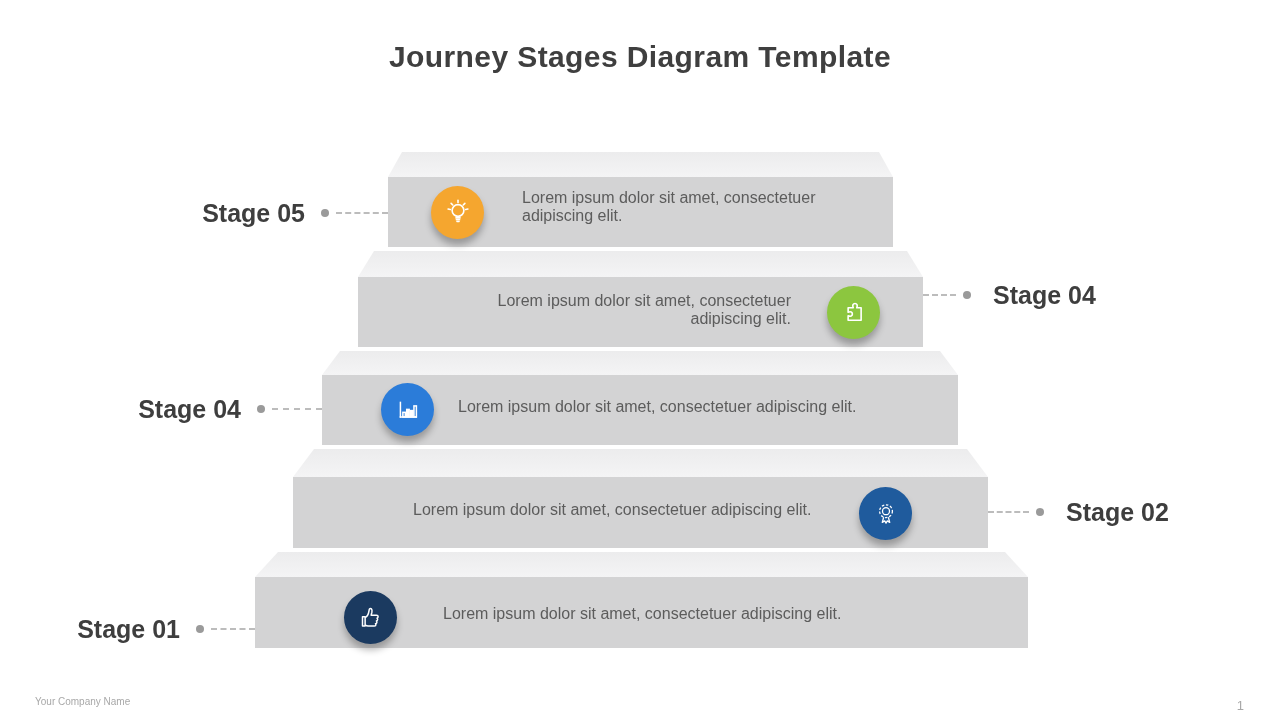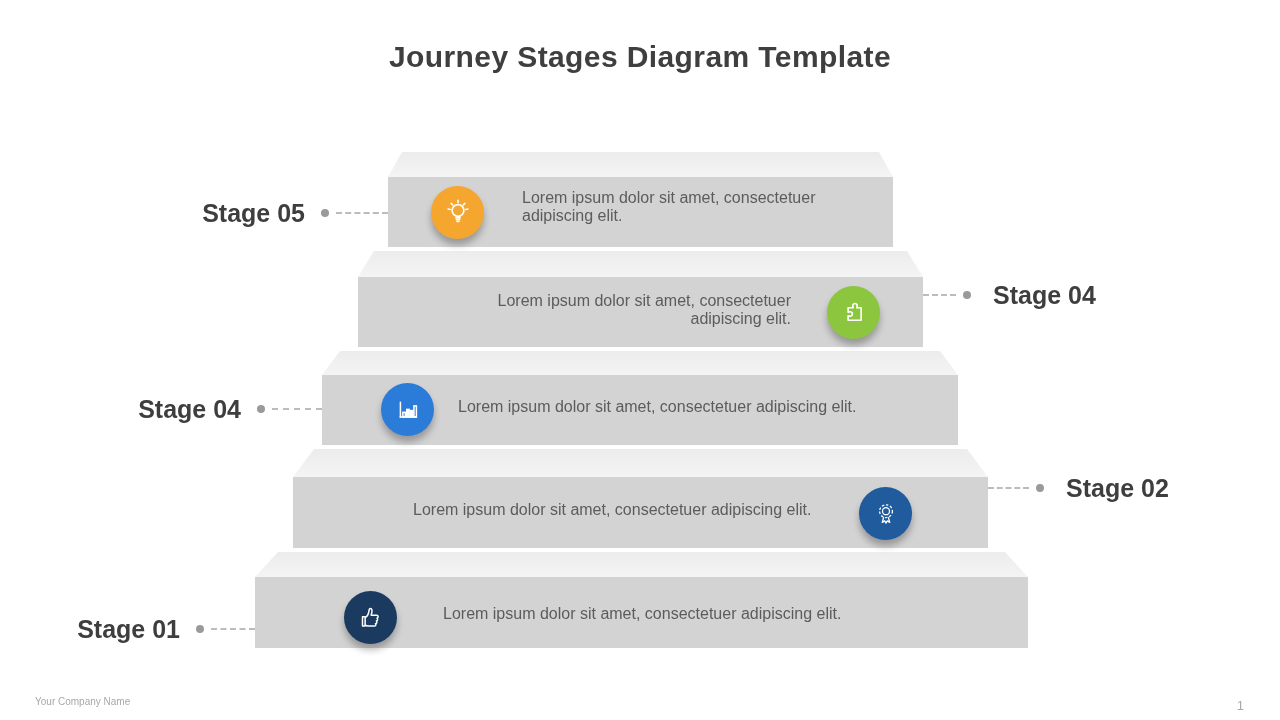--- a/index.html
+++ b/index.html
@@ -57,21 +57,21 @@
   .x5 { left:522px; top:189px; width:310px; text-align:left; }
   .x4 { left:481px; top:292px; width:310px; text-align:right; }
   .x3 { left:458px; top:398px; white-space:nowrap; }
   .x2 { left:413px; top:501px; white-space:nowrap; }
   .x1 { left:443px; top:605px; white-space:nowrap; }
   
   .label-row { position:absolute; height:30px; display:flex; align-items:center; }
   .r5 { right:892px;  top:198px;align-items:center; }
   .r4 { left:923px;   top:280px; }
   .r3 { right:958px;  top:394px; }
-  .r2 { left:988px;   top:473px; }
+  .r2 { left:988px;   top:497px; }
   .r1 { right:1025px; top:614px;text-align:right; }
   .stage-label { font-size:25px; font-weight:700; color:#3e3e3e; white-space:nowrap; }
   .dot { width:8px; height:8px; border-radius:50%; background:#9a9a9a; flex:0 0 auto; }
   .dash { border-top:2px dashed #bcbcbc; height:0; flex:0 0 auto; }
   .label-row.left  .stage-label { margin-right:16px; }
   .label-row.left  .dot { margin-right:7px; }
   .label-row.right .stage-label { margin-left:22px; }
   .label-row.right .dot { margin-left:7px; }
   .d5 { width:52px; } .d4 { width:33px; } .d3 { width:50px; } .d2 { width:41px; } .d1 { width:44px; }
   

